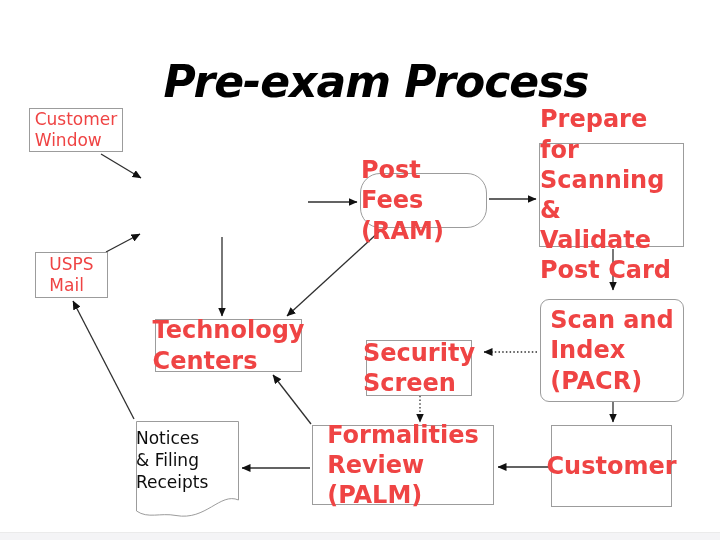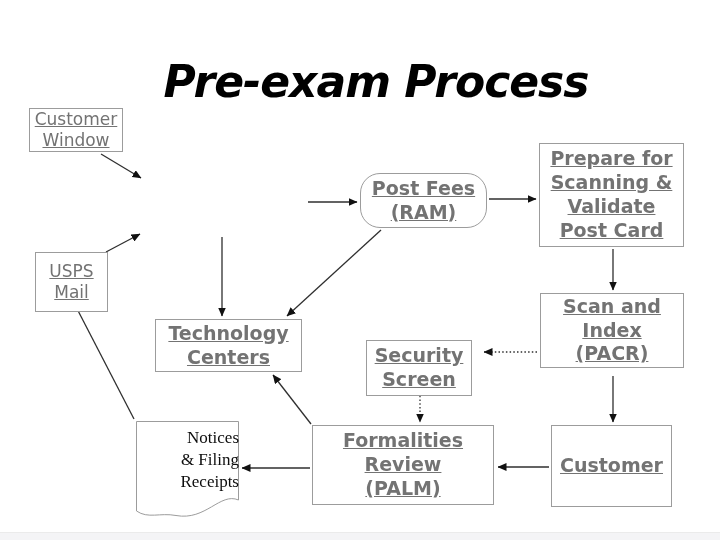--- a/index.html
+++ b/index.html
@@ -2,38 +2,38 @@
 <html><head>
 <meta charset="utf-8">
 <style>
   html,body{margin:0;padding:0;background:#ffffff;}
   .slide{position:relative;width:720px;height:540px;background:#ffffff;overflow:hidden;
          font-family:"DejaVu Sans","Liberation Sans",sans-serif;}
   .title{position:absolute;top:40px;left:0;width:720px;margin:16px;text-align:center;
          font-size:44px;font-weight:bold;font-style:italic;color:#000;letter-spacing:-1px;}
   .edges{position:absolute;left:0;top:0;width:720px;height:540px;pointer-events:none;}
   .node{position:absolute;box-sizing:border-box;background:#ffffff;border:1px solid #9c9c9c;
-        display:flex;align-items:center;justify-content:center;text-align:center;
-        color:#737373;white-space:pre-wrap;line-height:1.26;text-decoration:underline;}
+        display:flex;align-items:center;justify-content:center;
+        color:#ef4444;white-space:pre-wrap;line-height:1.26;}
   .plain{font-size:17px;font-weight:normal;}
-  .bold{font-size:19px;font-weight:bold;}
+  .bold{font-size:24px;font-weight:bold;}
   .n-customer{left:29px;top:108px;width:94px;height:44px;}
   .n-open{left:147px;top:179px;width:159px;height:56px;}
   .n-postfees{left:360px;top:173px;width:127px;height:55px;border-radius:20px;}
   .n-prepare{left:539px;top:143px;width:145px;height:104px;}
-  .n-usps{left:35px;top:252px;width:73px;height:60px;}
+  .n-usps{left:35px;top:252px;width:73px;height:46px;}
   .n-tech{left:155px;top:319px;width:147px;height:53px;}
   .n-security{left:366px;top:340px;width:106px;height:56px;}
-  .n-scan{left:540px;top:293px;width:144px;height:75px;}
+  .n-scan{left:540px;top:299px;width:144px;height:103px;border-radius:9px;}
   .n-classify{left:551px;top:425px;width:121px;height:82px;}
   .n-form{left:312px;top:425px;width:182px;height:80px;}
   .doc-node{position:absolute;left:136px;top:421px;width:103px;height:96px;}
   .doc-node svg{position:absolute;left:0;top:0;}
-  .doc-label{position:absolute;left:0;top:6px;width:103px;text-align:right;
-             font-size:17px;color:#0d0d0d;white-space:pre-wrap;line-height:1.3;font-family:Liberation Serif, serif;}
+  .doc-label{position:absolute;left:0;top:6px;width:103px;text-align:left;
+             font-size:17px;color:#0d0d0d;white-space:pre-wrap;line-height:1.3;}
   .footer-bar{position:absolute;left:0;bottom:0;width:720px;height:7px;
               background:#f4f4f6;border-top:1px solid #ebebeb;}
 </style>
 </head>
 <body>
 
 <div class="slide">
 
   <h1 class="title">Pre-exam Process</h1>
 

